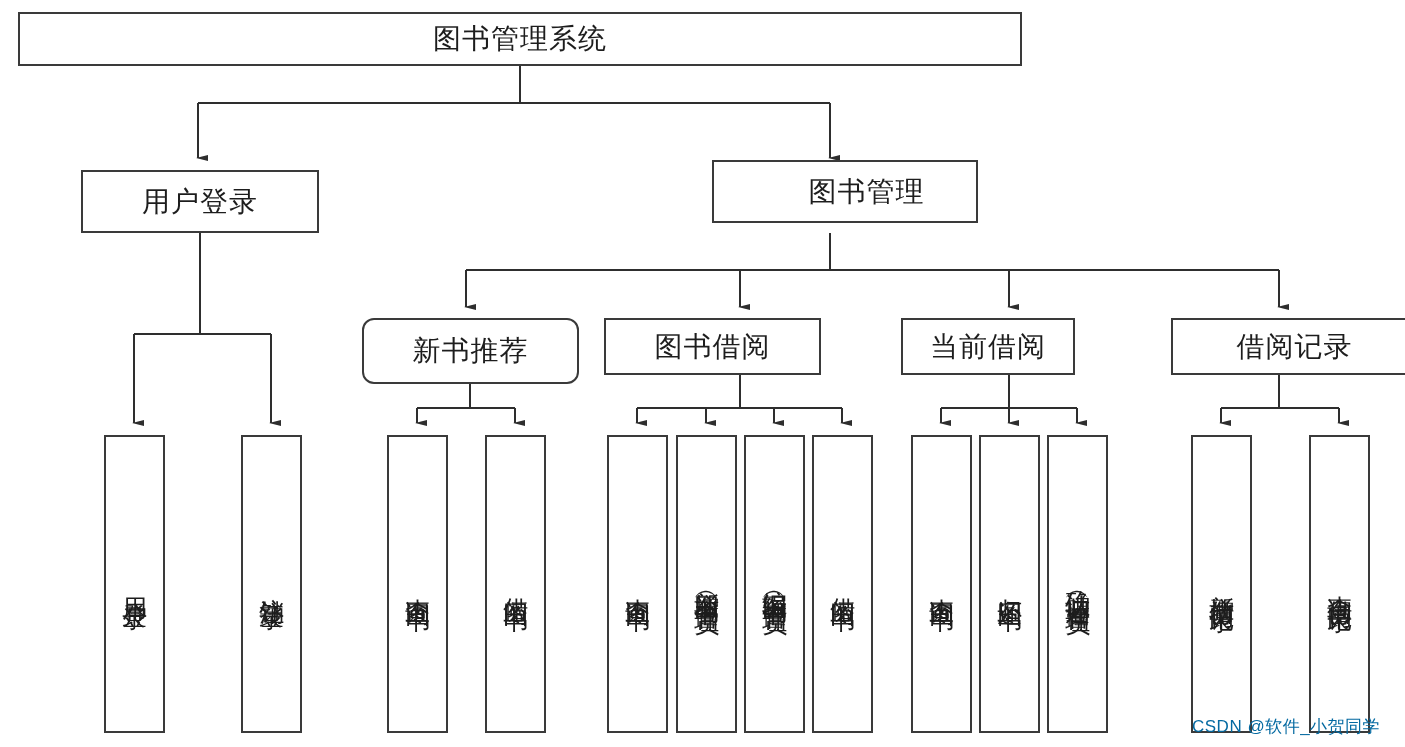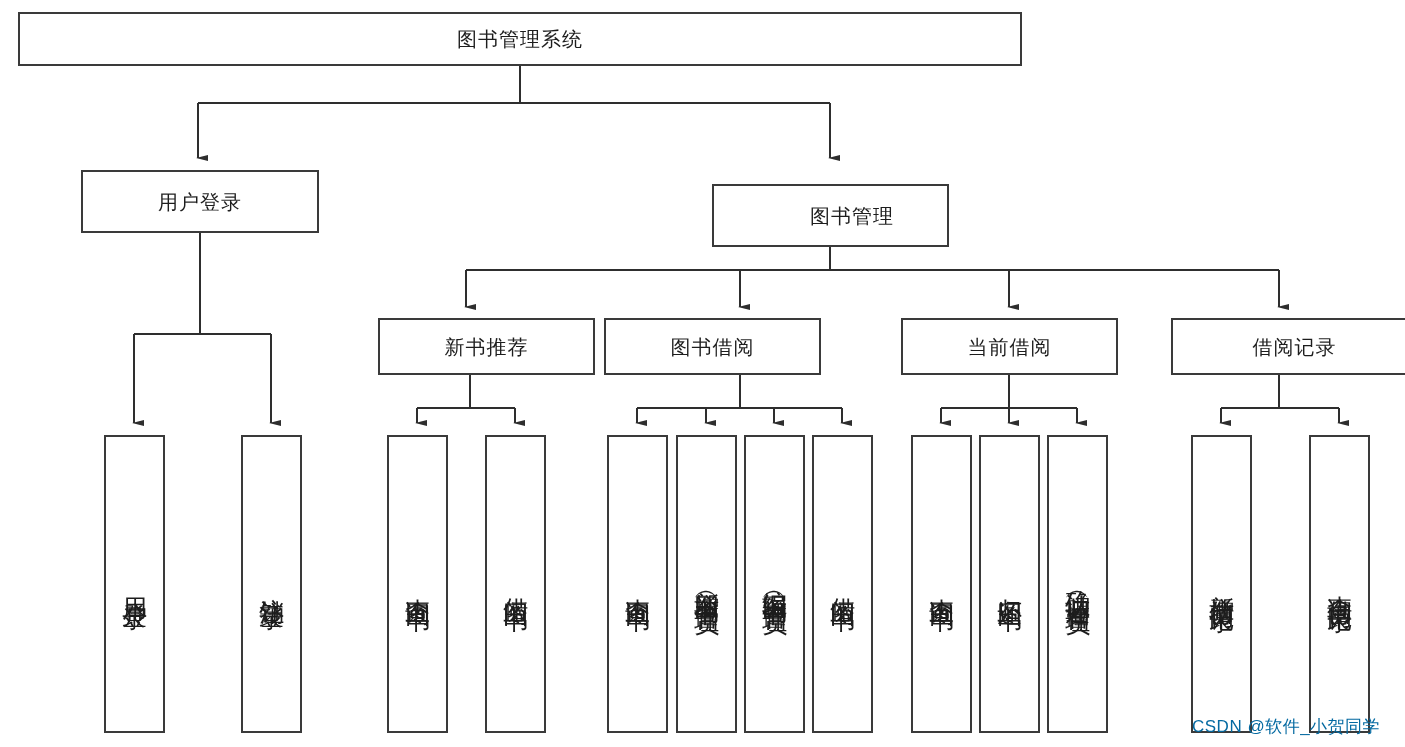--- a/index.html
+++ b/index.html
@@ -32,21 +32,21 @@
     box-sizing: border-box;
     border: 2.5px solid #3a3a3a;
     background: #ffffff;
     display: flex;
     align-items: center;
     justify-content: center;
     text-align: center;
     color: #1d1d1d;
   }
   .node.h {
-    font-size: 20px;
+    font-size: 28px;
     letter-spacing: 1px;
     line-height: 1.2;
   }
   .node.v {
     writing-mode: vertical-rl;
     text-orientation: upright;
     font-size: 25px;
     line-height: 1.25;
     letter-spacing: 3px;
     padding: 6px 0;
@@ -122,31 +122,31 @@
     </g>
   </svg>
 
   <div class="node h" style="left:18px; top:12px; width:1004px; height:54px;">
     <span>图书管理系统</span>
   </div>
 
   <div class="node h" style="left:81px; top:170px; width:238px; height:63px;">
     <span>用户登录</span>
   </div>
-  <div class="node h" style="left:712px; top:184px; width:237px; height:63px;padding-left:43px;">
+  <div class="node h" style="left:712px; top:160px; width:266px; height:63px;padding-left:43px;">
     <span>图书管理</span>
   </div>
 
-  <div class="node h" style="left:378px; top:318px; width:217px; height:57px;">
+  <div class="node h" style="left:362px; top:318px; width:217px; height:66px;border-radius:12px;">
     <span>新书推荐</span>
   </div>
   <div class="node h" style="left:604px; top:318px; width:217px; height:57px;">
     <span>图书借阅</span>
   </div>
-  <div class="node h" style="left:901px; top:318px; width:217px; height:57px;">
+  <div class="node h" style="left:901px; top:318px; width:174px; height:57px;">
     <span>当前借阅</span>
   </div>
   <div class="node h" style="left:1171px; top:318px; width:247px; height:57px;">
     <span>借阅记录</span>
   </div>
 
   <div class="node v" style="left:104px; top:435px; width:61px; height:298px;">
     <span class="vtext">用户登录</span>
   </div>
   <div class="node v" style="left:241px; top:435px; width:61px; height:298px;">

